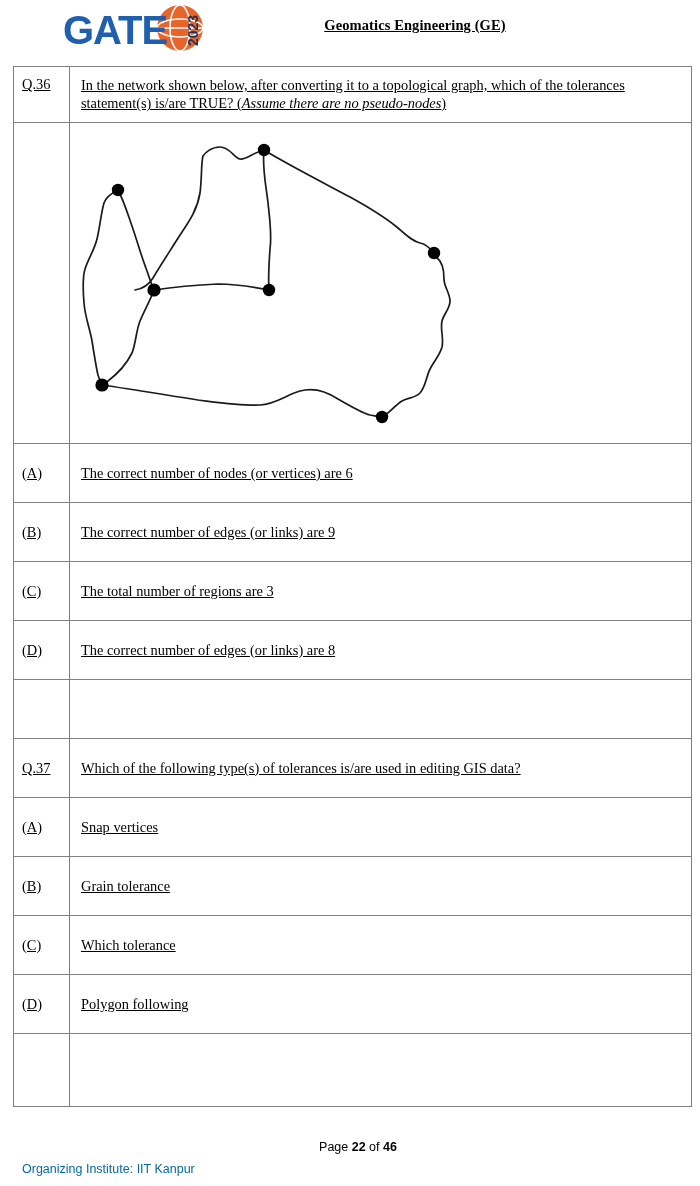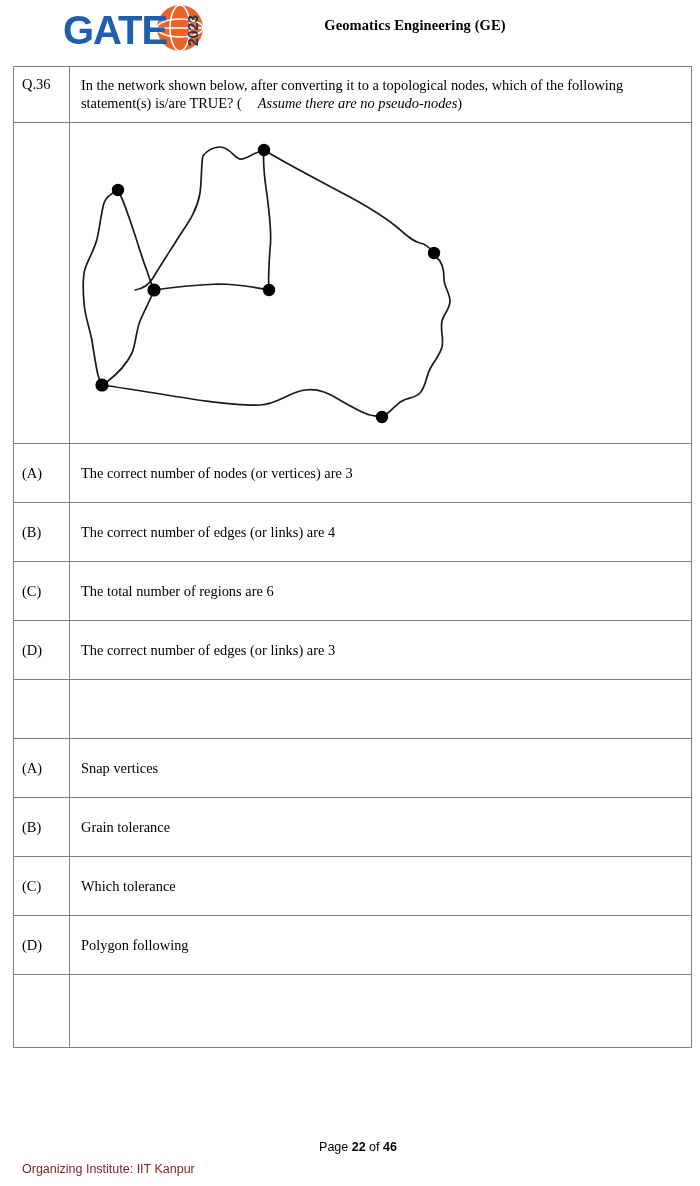--- a/index.html
+++ b/index.html
@@ -33,29 +33,31 @@
     position: absolute;
     left: 0; top: 17px;
     width: 624px;
     text-align: center;
     font-family: "Liberation Serif", "DejaVu Serif", serif;
     font-weight: bold;
     font-size: 14.5px;
     letter-spacing: 0.1px;
     padding-left: 118px;
     box-sizing: border-box;
+    text-decoration: underline;
   }
 
   
   .qtable {
     position: absolute;
     left: 13px; top: 66px;
     width: 679px;
     border-collapse: collapse;
     table-layout: fixed;
+    text-decoration: underline;
   }
   .qtable td {
     border: 1px solid #808080;
     vertical-align: middle;
     font-size: 14.4px;
     line-height: 1.28;
     padding: 7px 9px 7px 11px;
   }
   .qtable td.lbl {
     width: 56px;
@@ -69,21 +71,21 @@
     text-align: left;
     padding-left: 8px;
     vertical-align: middle;
   }
   tr.qrow td { padding-top: 9px; padding-bottom: 9px; }
   tr.optrow td { height: 44px; }
   tr.spacer td { height: 44px; }
   tr.spacer-tall td { height: 58px; }
   tr.figrow td { padding: 0; }
 
-  .qtext em { font-style: italic; margin-left: 16px; }
+  .qtext em { font-style: italic; }
 
   
   .figure-cell {
     height: 320px;
     position: relative;
   }
   .figure-wrap {
     position: relative;
     width: 100%;
     height: 320px;
@@ -107,21 +109,21 @@
     text-align: center;
     font-family: "Liberation Sans", "DejaVu Sans", sans-serif;
     font-size: 12.5px;
   }
   .page-num b { font-weight: bold; }
   .org-inst {
     position: absolute;
     left: 14px; top: 22px;
     font-family: "Liberation Sans", "DejaVu Sans", sans-serif;
     font-size: 12.5px;
-    color: #7f1d1d;
+    color: #0369a1;
   }
 </style>
 </head>
 <body>
 
 <div class="header">
 
   <div class="logo">
     <svg width="170" height="54" viewBox="0 0 170 54" xmlns="http://www.w3.org/2000/svg">
 
@@ -143,21 +145,21 @@
 
 <table class="qtable">
   <colgroup>
       <col style="width:56px">
       <col>
     </colgroup>
   <tbody>
 
     <tr class="qrow">
       <td class="lbl">Q.36</td>
-      <td class="qtext"><span>In the network shown below, after converting it to a topological nodes, which of the following statement(s) is/are TRUE? (</span><em>Assume there are no pseudo-nodes</em><span>)</span></td>
+      <td class="qtext"><span>In the network shown below, after converting it to a topological graph, which of the tolerances statement(s) is/are TRUE? (</span><em>Assume there are no pseudo-nodes</em><span>)</span></td>
     </tr>
 
     <tr class="figrow">
       <td class="lbl"></td>
       <td class="figure-cell">
         <div class="figure-wrap">
           <svg width="610" height="320" viewBox="0 0 610 320" xmlns="http://www.w3.org/2000/svg">
             <g fill="none" stroke="#1a1a1a" stroke-width="1.7" stroke-linecap="round" stroke-linejoin="round">
 
               <path d="M194,27 C182,30 176,37 170,36 C164,35 160,24 150,24
@@ -204,40 +206,44 @@
               <circle cx="32" cy="262" r="6.6"></circle>
               <circle cx="312" cy="294" r="6.2"></circle>
             </g>
           </svg>
         </div>
       </td>
     </tr>
 
     <tr class="optrow">
       <td class="lbl-mid">(A)</td>
-      <td>The correct number of nodes (or vertices) are 3</td>
+      <td>The correct number of nodes (or vertices) are 6</td>
     </tr>
     <tr class="optrow">
       <td class="lbl-mid">(B)</td>
-      <td>The correct number of edges (or links) are 4</td>
+      <td>The correct number of edges (or links) are 9</td>
     </tr>
     <tr class="optrow">
       <td class="lbl-mid">(C)</td>
-      <td>The total number of regions are 6</td>
+      <td>The total number of regions are 3</td>
     </tr>
     <tr class="optrow">
       <td class="lbl-mid">(D)</td>
-      <td>The correct number of edges (or links) are 3</td>
+      <td>The correct number of edges (or links) are 8</td>
     </tr>
 
     <tr class="spacer">
       <td></td>
       <td></td>
     </tr>
 
+    <tr class="optrow">
+      <td class="lbl-mid">Q.37</td>
+      <td class="qtext">Which of the following type(s) of tolerances is/are used in editing GIS data?</td>
+    </tr>
 
     <tr class="optrow">
       <td class="lbl-mid">(A)</td>
       <td>Snap vertices</td>
     </tr>
     <tr class="optrow">
       <td class="lbl-mid">(B)</td>
       <td>Grain tolerance</td>
     </tr>
     <tr class="optrow">

